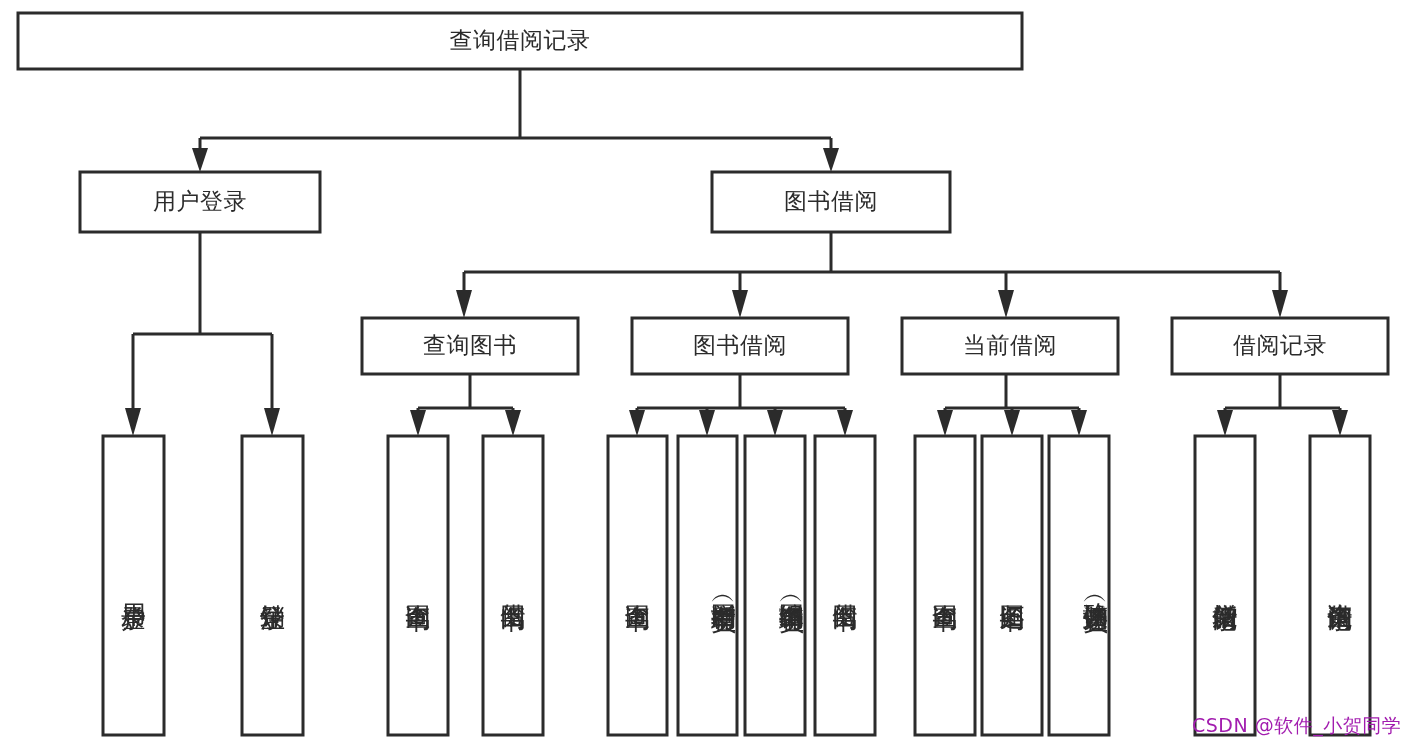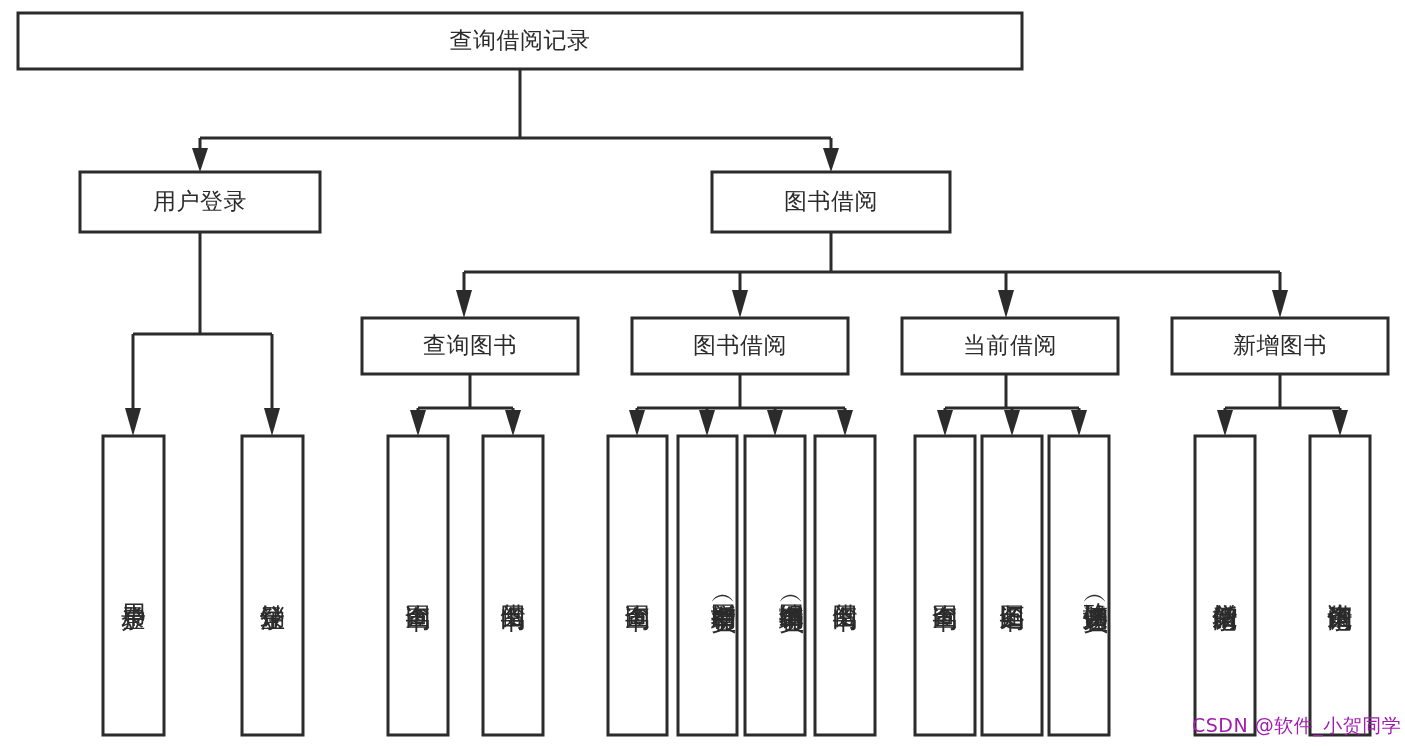--- a/index.html
+++ b/index.html
@@ -168,21 +168,21 @@
   </svg>
 
   <div class="node-label-h" style="left:18px; top:13px; width:1004px; height:56px;">查询借阅记录</div>
 
   <div class="node-label-h" style="left:80px; top:172px; width:240px; height:60px;">用户登录</div>
   <div class="node-label-h" style="left:712px; top:172px; width:238px; height:60px;">图书借阅</div>
 
   <div class="node-label-h" style="left:362px; top:318px; width:216px; height:56px;">查询图书</div>
   <div class="node-label-h" style="left:632px; top:318px; width:216px; height:56px;">图书借阅</div>
   <div class="node-label-h" style="left:902px; top:318px; width:216px; height:56px;">当前借阅</div>
-  <div class="node-label-h" style="left:1172px; top:318px; width:216px; height:56px;">新增图书</div>
+  <div class="node-label-h" style="left:1172px; top:318px; width:216px; height:56px;">借阅记录</div>
 
   <div class="node-label-v centered" style="left:103px; top:436px; width:61px; height:299px;">用户登录</div>
   <div class="node-label-v centered" style="left:242px; top:436px; width:61px; height:299px;">注销登录</div>
   <div class="node-label-v centered" style="left:388px; top:436px; width:60px; height:299px;">查询图书</div>
   <div class="node-label-v centered" style="left:483px; top:436px; width:60px; height:299px;">借阅图书</div>
   <div class="node-label-v centered" style="left:608px; top:436px; width:59px; height:299px;">查询图书</div>
   <div class="node-label-v" style="left:678px; top:442px; width:59px; height:290px;">新增图书（管理员）</div>
   <div class="node-label-v" style="left:745px; top:442px; width:60px; height:290px;">编辑图书（管理员）</div>
   <div class="node-label-v centered" style="left:815px; top:436px; width:60px; height:299px;">借阅图书</div>
   <div class="node-label-v centered" style="left:915px; top:436px; width:60px; height:299px;">查询图书</div>

